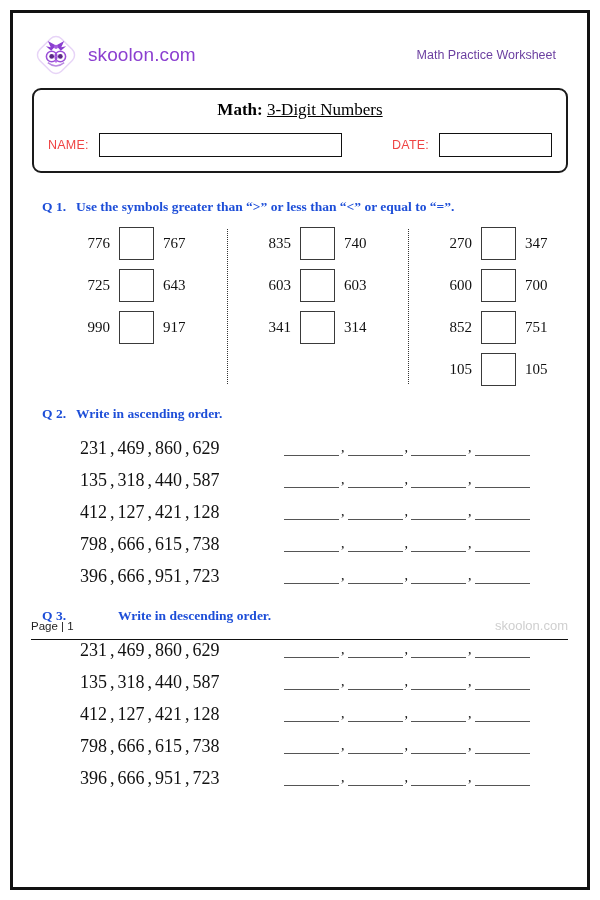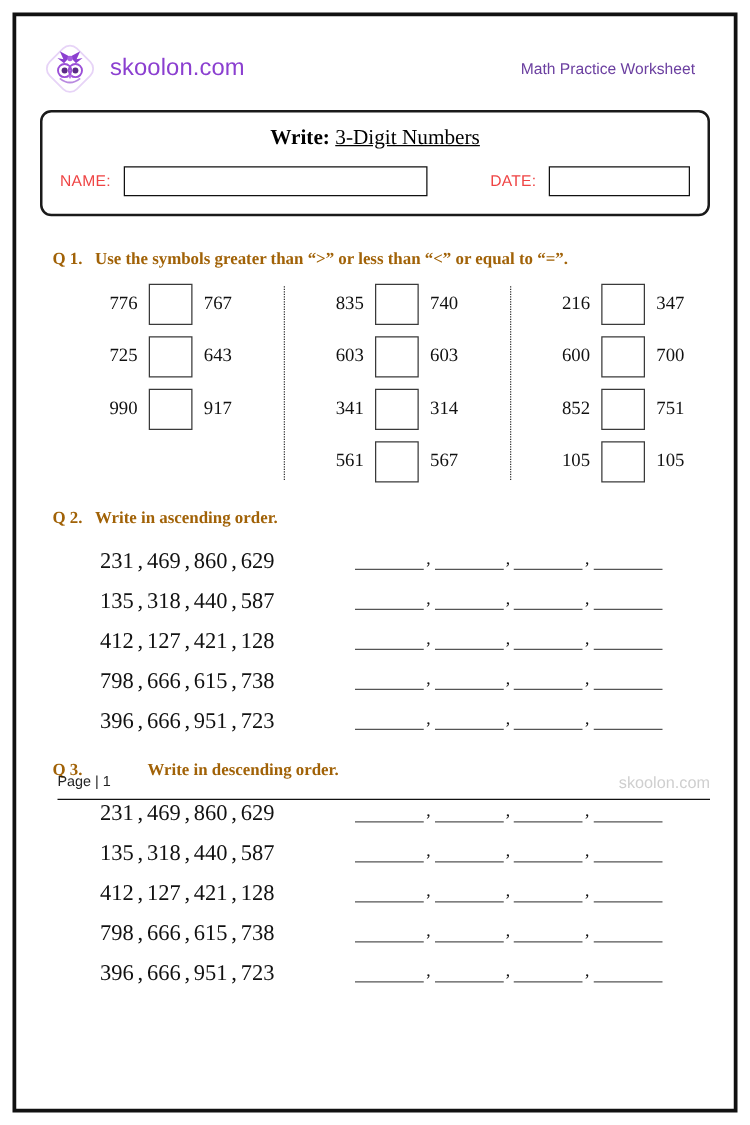--- a/index.html
+++ b/index.html
@@ -85,21 +85,21 @@
   }
   .name-box { width: 243px; margin-left: 10px; }
   .date-gap  { flex: 1; }
   .date-box { width: 113px; margin-left: 10px; }
 
   
   .q-head {
     font-family: "Liberation Serif", serif;
     font-weight: bold;
     font-size: 13.5px;
-    color: #a16207;
+    color: #1d4ed8;
     display: flex;
     align-items: baseline;
   }
   .q-num { min-width: 34px; }
   .q-text { }
 
   #q1-head { margin: 26px 0 0 10px; }
 
   
   .compare-grid {
@@ -168,21 +168,21 @@
     display: inline-block;
     width: 55px;
     border-bottom: 1.4px solid #555;
     height: 11px;
   }
   .answer-slots .sep { padding: 0 3px 0 2px; }
 
   
   .footer {
     position: absolute;
-    left: 36px; right: 22px;
+    left: 21px; right: 22px;
     bottom: 18px;
   }
   .footer-rule {
     border-top: 1.5px solid #111;
     margin-bottom: 0px;
   }
   .footer-row {
     display: flex;
     justify-content: space-between;
     align-items: center;
@@ -218,21 +218,21 @@
             </g>
           </svg>
         </span>
         <span class="brand-name">skoolon.com</span>
       </div>
       <div class="worksheet-kind">Math Practice Worksheet</div>
     </div>
 
     <div class="topic-box">
       <div class="topic-line">
-        <span class="topic-label">Write:</span>
+        <span class="topic-label">Math:</span>
         <span class="topic-value">3-Digit Numbers</span>
       </div>
       <div class="id-row">
         <span class="id-label">NAME:</span>
         <div class="field-box name-box"></div>
         <span class="date-gap"></span>
         <span class="id-label">DATE:</span>
         <div class="field-box date-box"></div>
       </div>
     </div>
@@ -268,29 +268,24 @@
           <div class="compare-row">
             <span class="cmp-num">603</span>
             <div class="cmp-box"></div>
             <span class="cmp-num right">603</span>
           </div>
           <div class="compare-row">
             <span class="cmp-num">341</span>
             <div class="cmp-box"></div>
             <span class="cmp-num right">314</span>
           </div>
-          <div class="compare-row">
-            <span class="cmp-num">561</span>
-            <div class="cmp-box"></div>
-            <span class="cmp-num right">567</span>
-          </div>
         </div>
         <div class="compare-col">
           <div class="compare-row">
-            <span class="cmp-num">216</span>
+            <span class="cmp-num">270</span>
             <div class="cmp-box"></div>
             <span class="cmp-num right">347</span>
           </div>
           <div class="compare-row">
             <span class="cmp-num">600</span>
             <div class="cmp-box"></div>
             <span class="cmp-num right">700</span>
           </div>
           <div class="compare-row">
             <span class="cmp-num">852</span>

